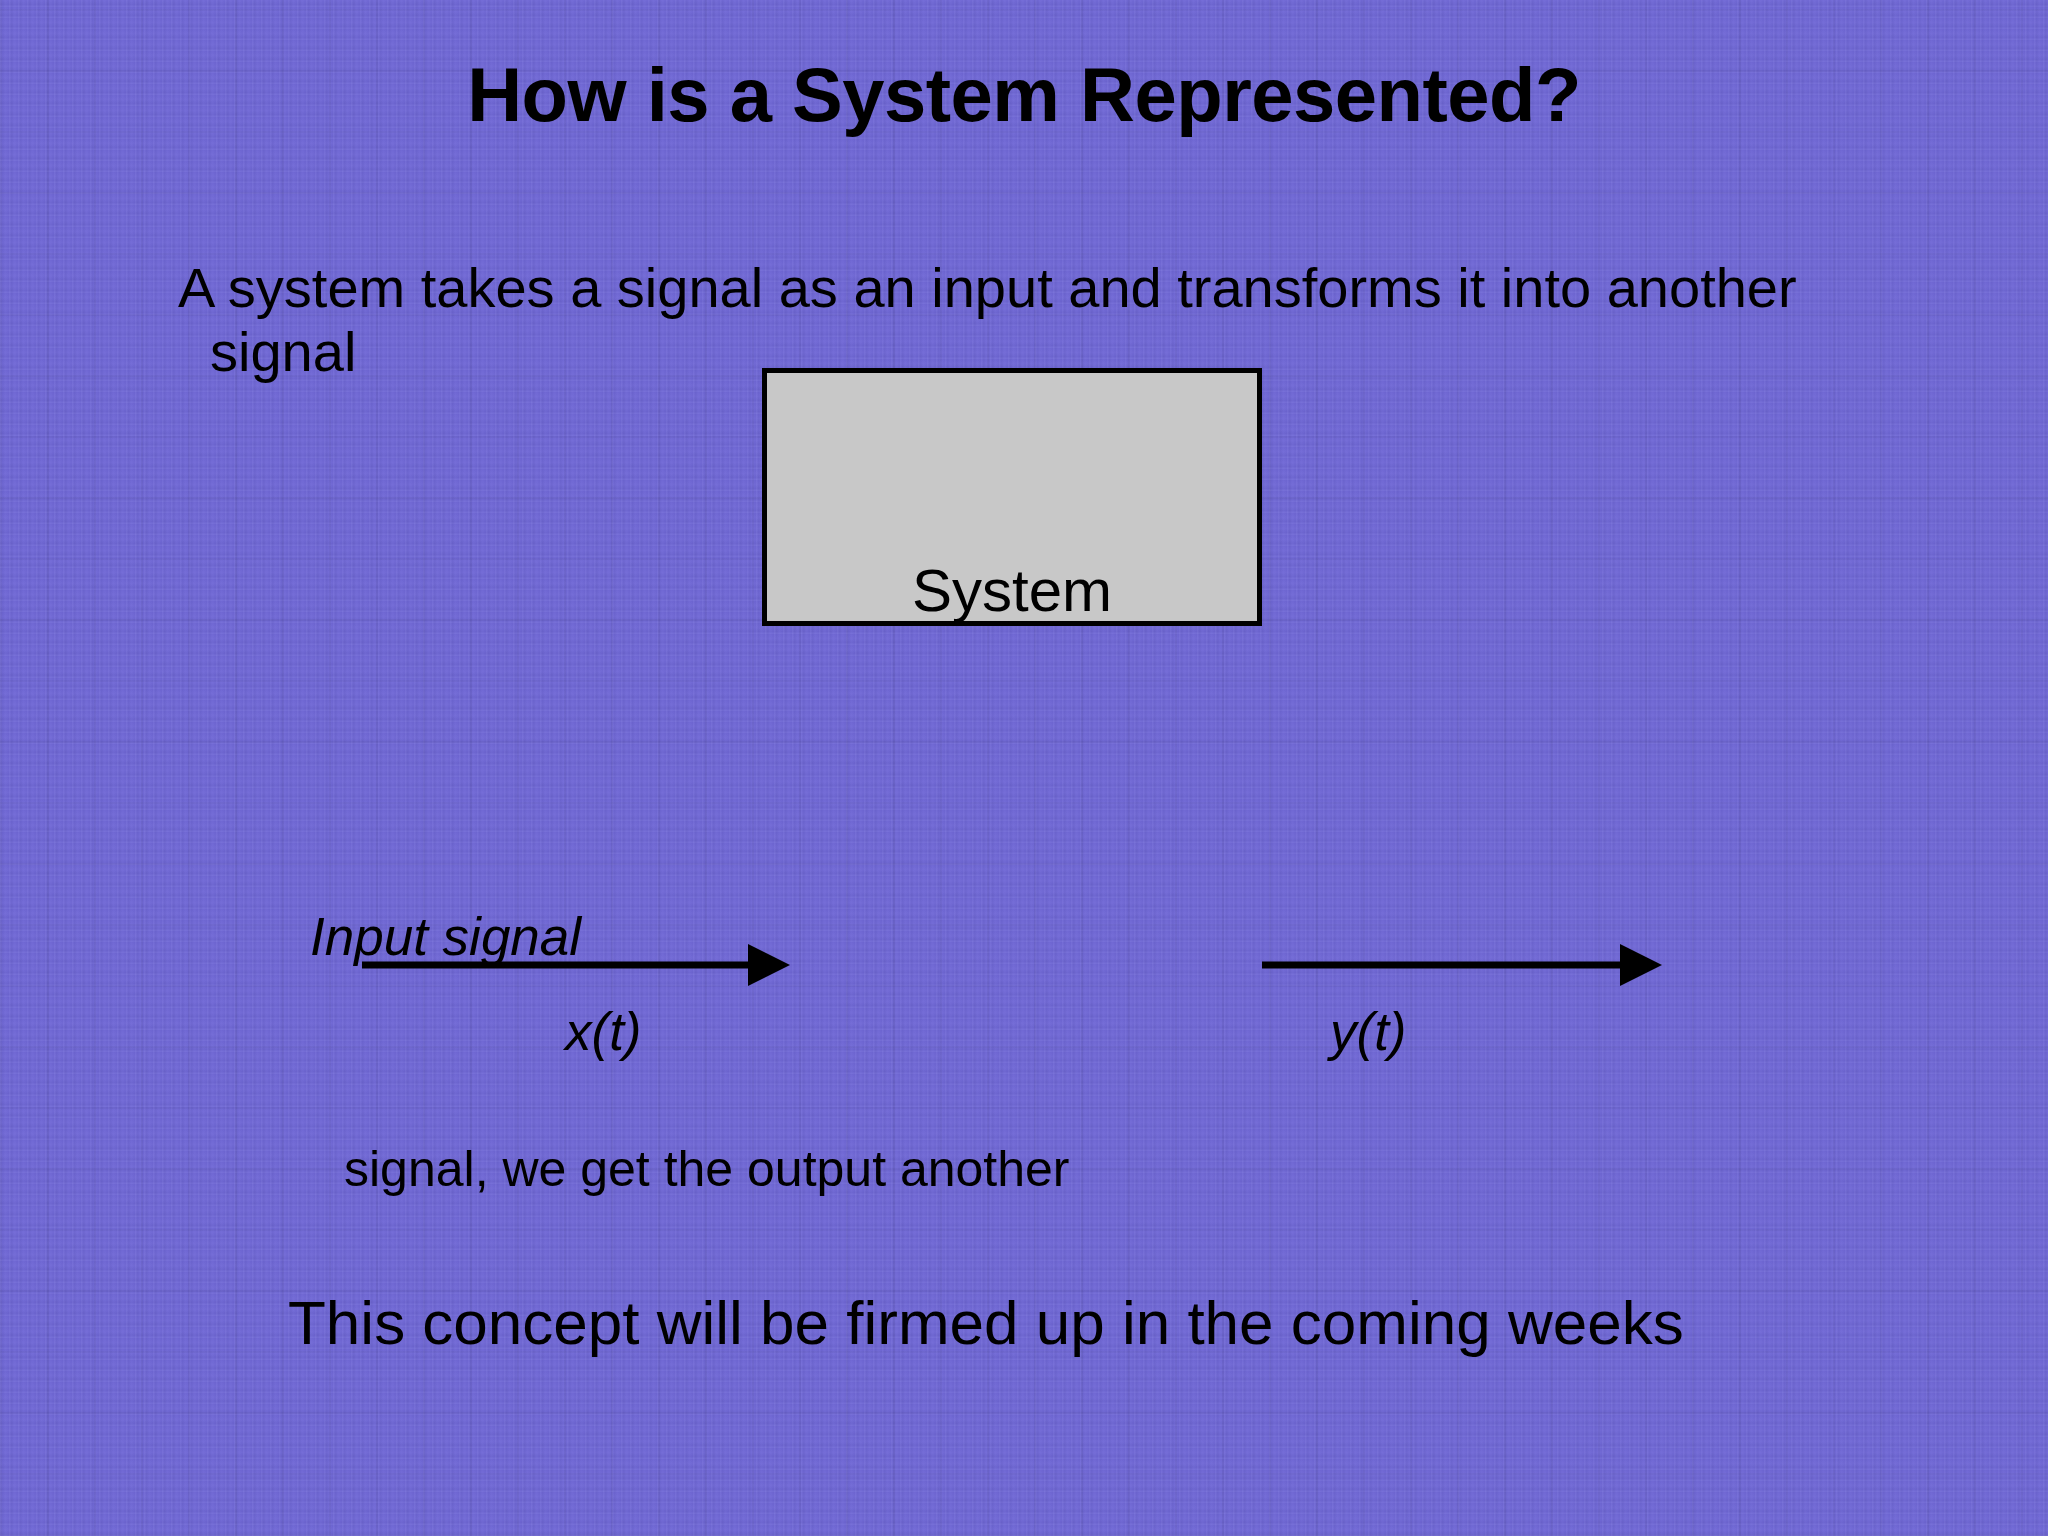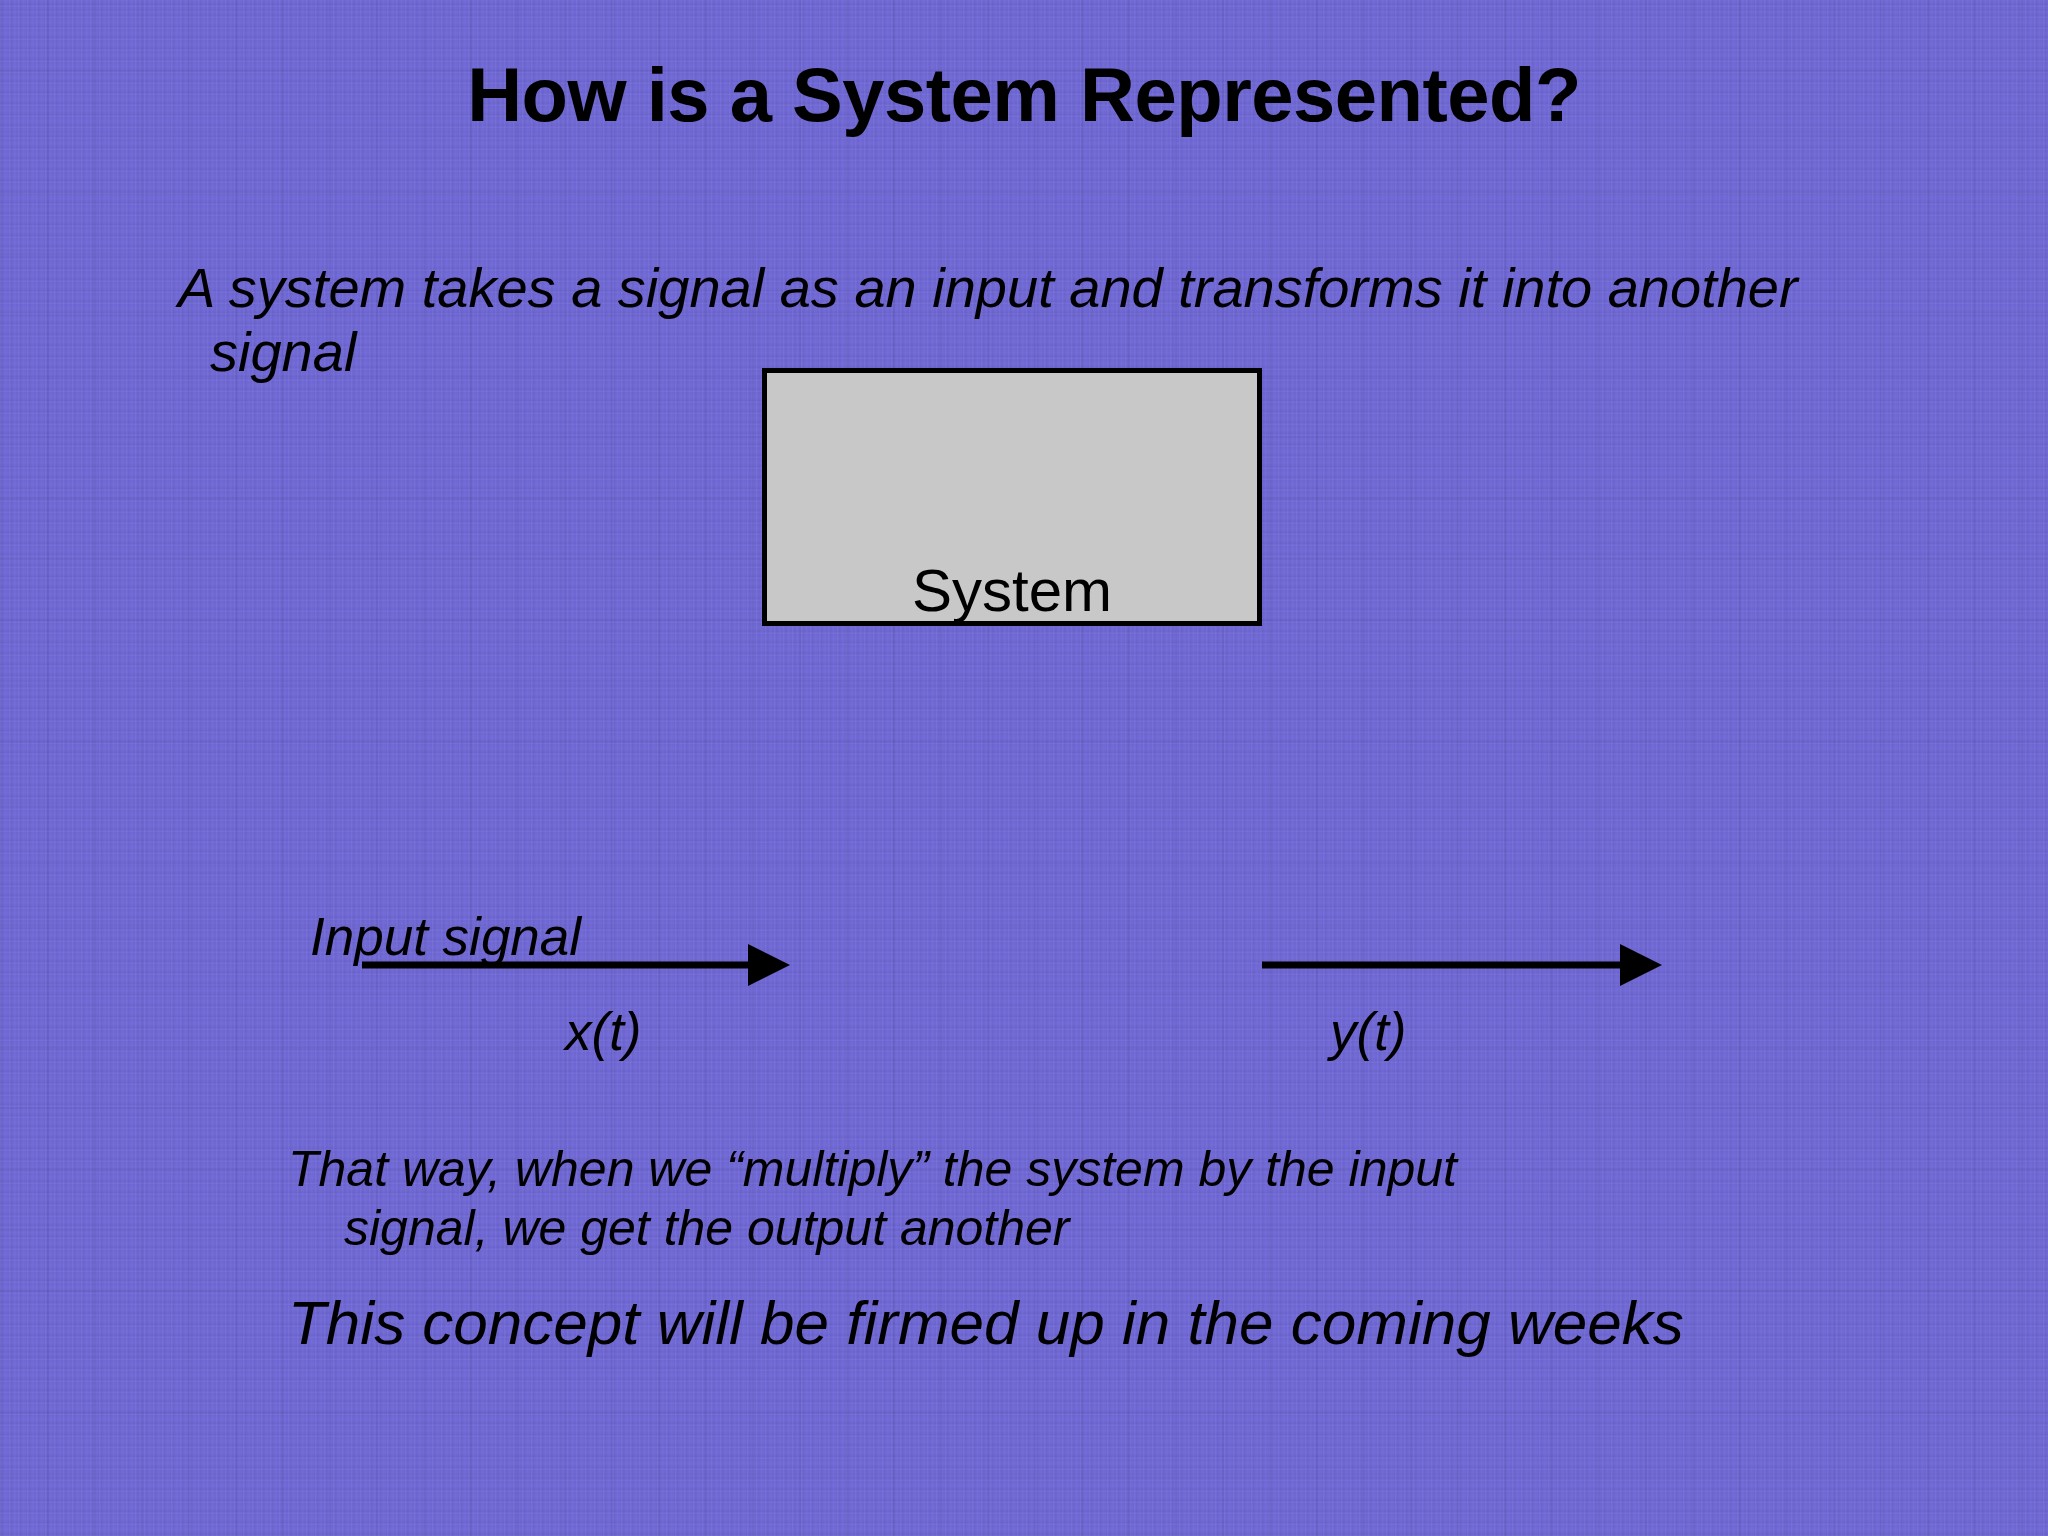--- a/index.html
+++ b/index.html
@@ -80,21 +80,20 @@
     line-height: 1.05;
     white-space: nowrap;
   }
 
   
   .para {
     position: absolute;
     font-size: 56px;
     line-height: 1.14;
     font-weight: normal;
-    font-style: italic;
   }
 
   .para.lvl1 {
     text-indent: -32px;
     padding-left: 32px;
   }
 
   .p-intro {
     top: 256px;
     left: 178px;
@@ -215,20 +214,19 @@
       <div class="diag-label lbl-input">Input signal</div>
 
       <div class="diag-label lbl-xt">x(t)</div>
 
 
       <div class="diag-label lbl-yt">y(t)</div>
     </div>
 
 
     <div class="para p-that">
-      <span class="ln1">That way, when we “multiply” the system by the input</span>
       <span class="ln2">signal, we get the output another</span>
     </div>
 
     <div class="para p-this">This concept will be firmed up in the coming weeks</div>
 
   </div>
 </div>
 
 </body></html>

